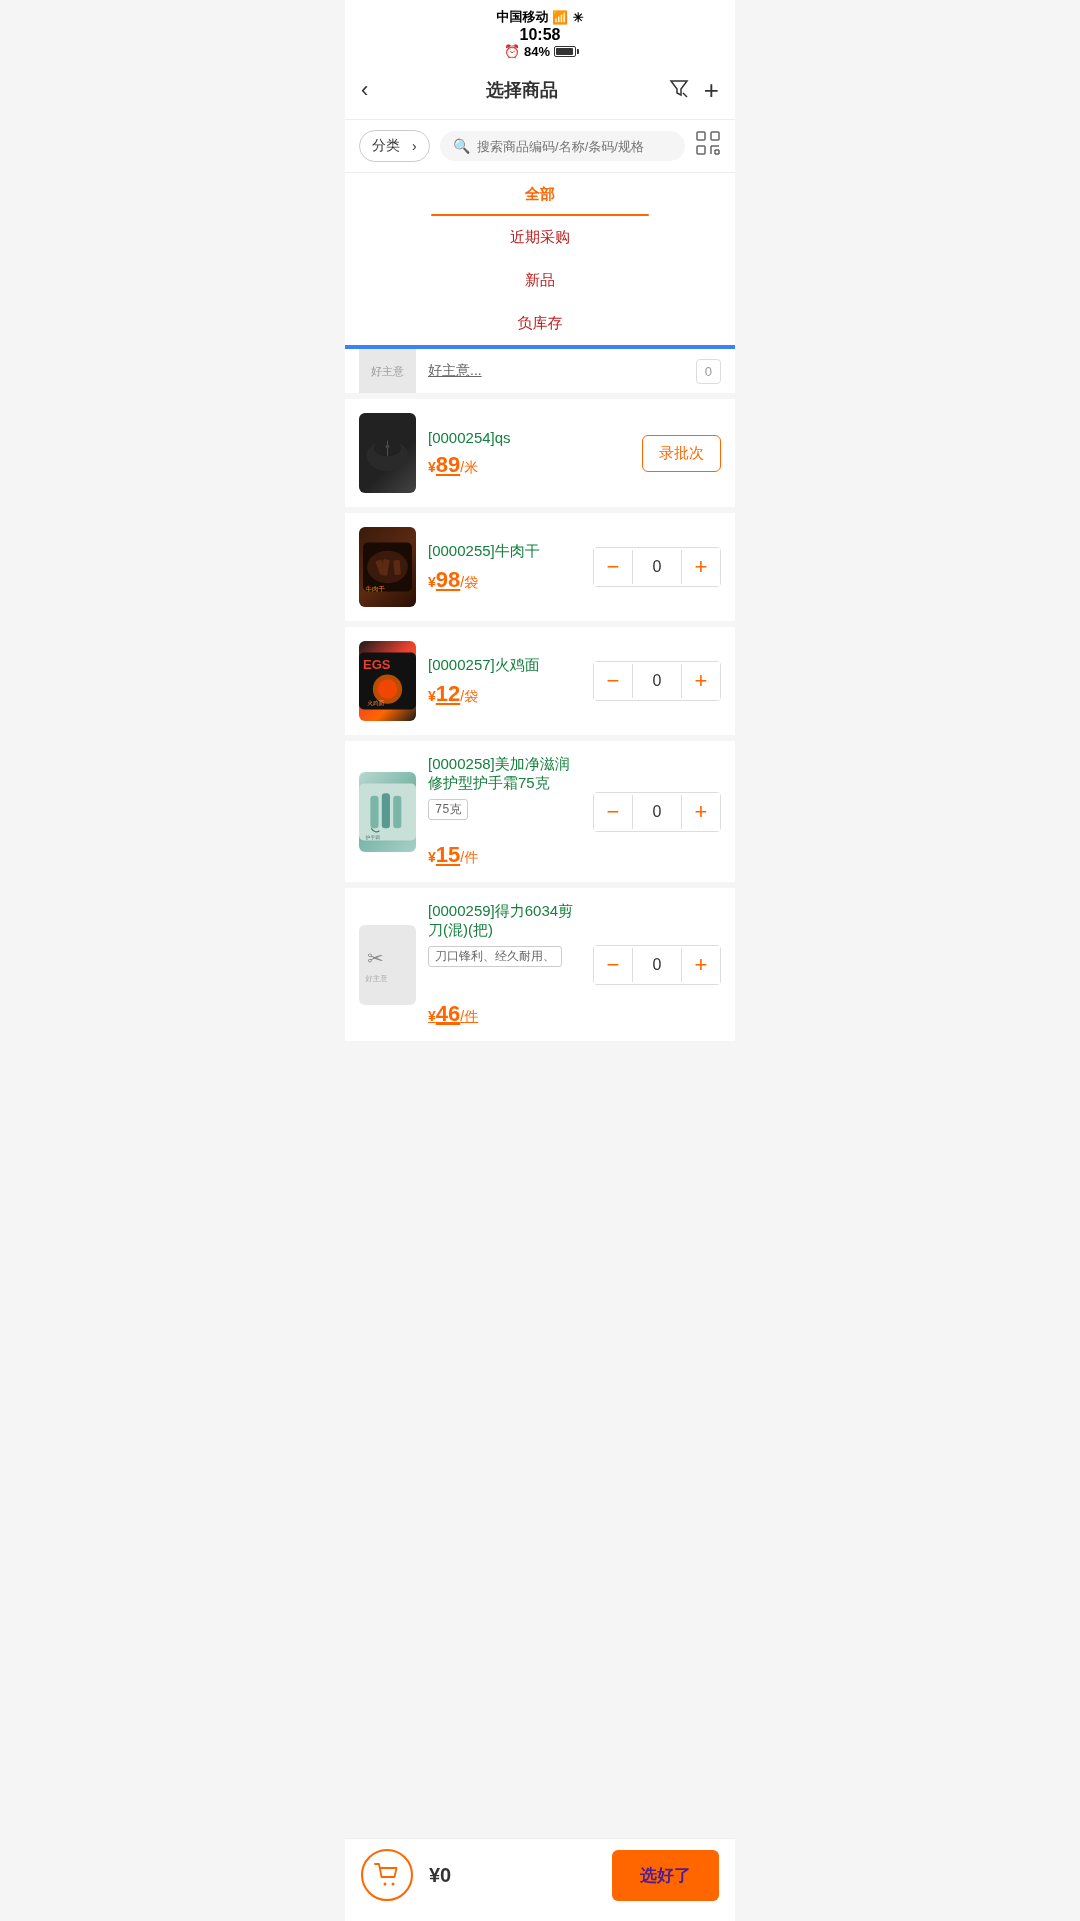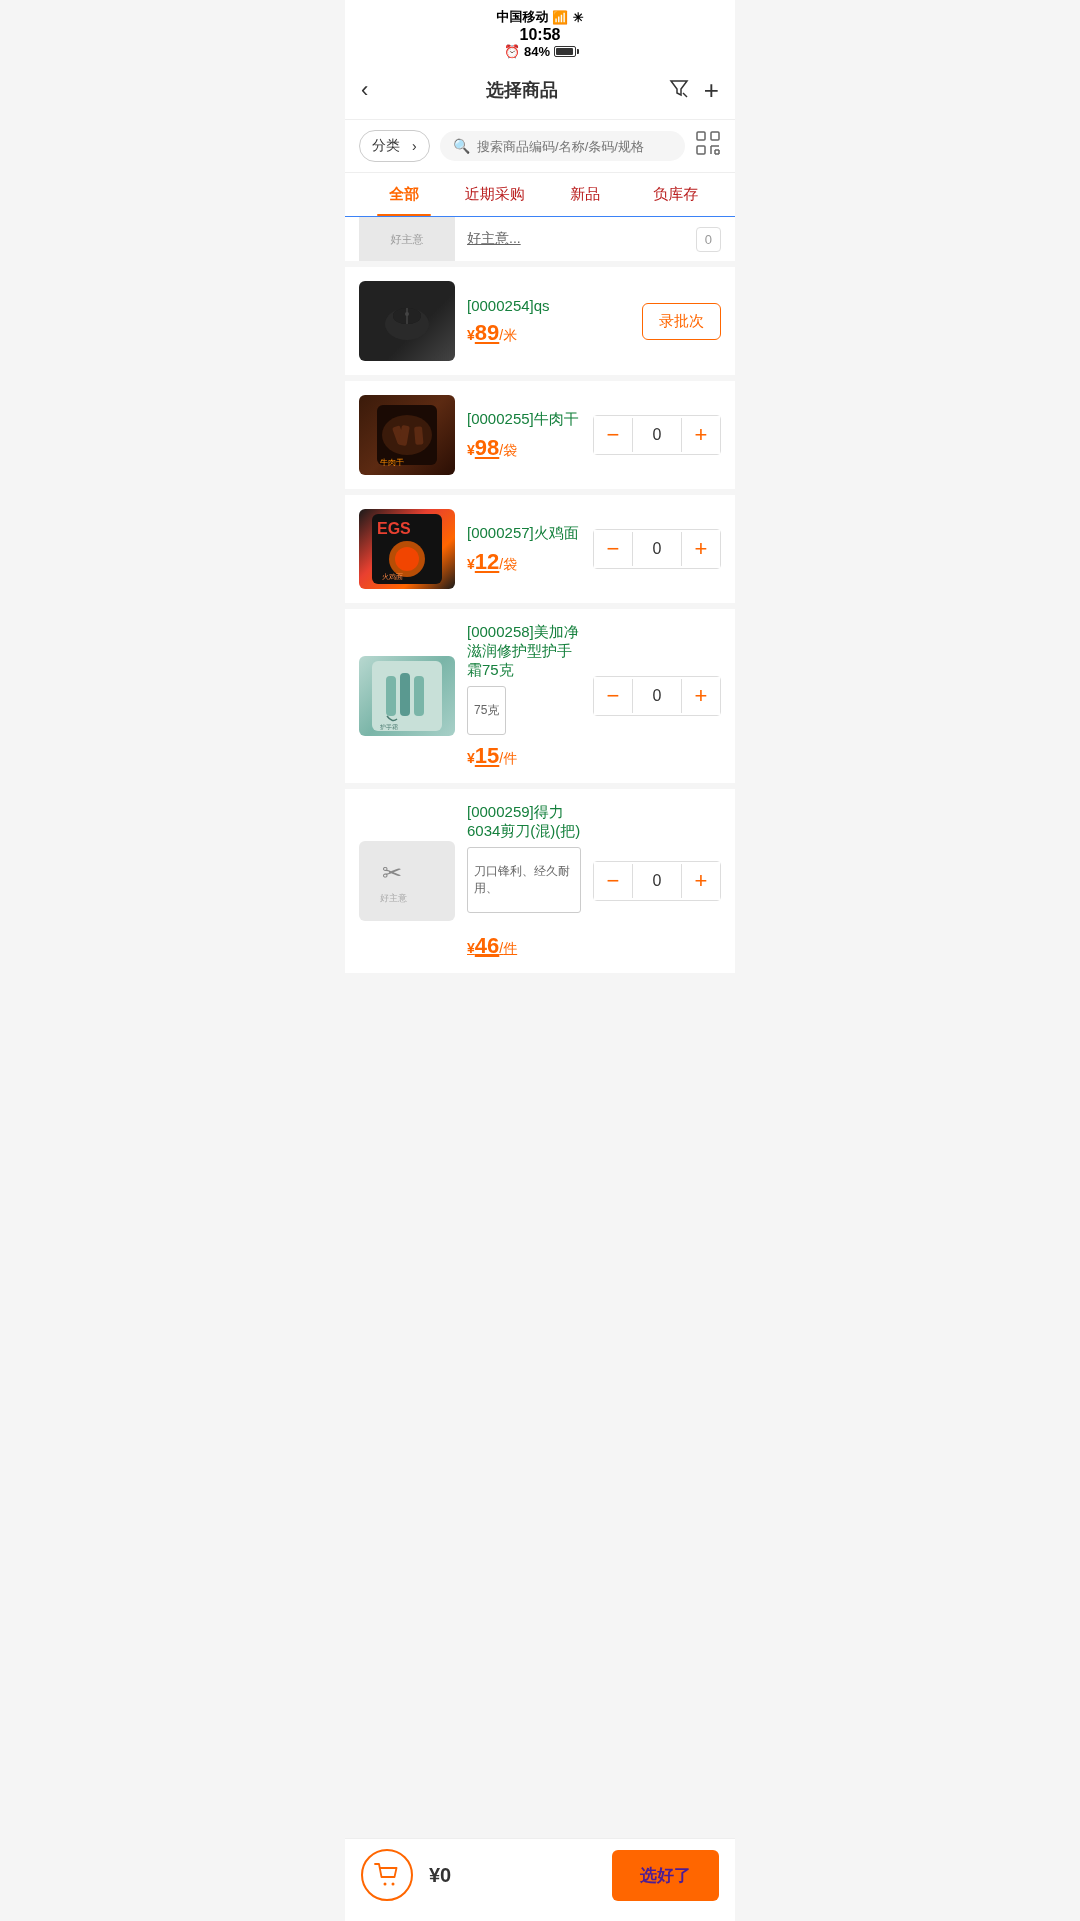--- a/index.html
+++ b/index.html
@@ -126,21 +126,22 @@
       color: #666;
       cursor: pointer;
     }
 
     
     .filter-tabs {
       background: #fff;
       display: flex;
       padding: 0 14px;
       gap: 0;
-      border-bottom: 1px solid #3b82f6;
+      border-bottom: 4px solid #3b82f6;
+      flex-direction: column;
     }
     .filter-tab {
       flex: 1;
       text-align: center;
       padding: 12px 0;
       font-size: 15px;
       color: #b91c1c;
       cursor: pointer;
       position: relative;
     }
@@ -180,21 +181,21 @@
     .product-item {
       background: #fff;
       padding: 14px;
       display: flex;
       align-items: center;
       gap: 12px;
       border-bottom: 6px solid #f5f5f5;
       position: relative;
     }
     .product-thumb {
-      width: 96px; height: 80px;
+      width: 57px; height: 80px;
       background: #f0f0f0;
       border-radius: 6px;
       flex-shrink: 0;
       overflow: hidden;
       display: flex;
       align-items: center;
       justify-content: center;
       position: relative;
     }
     .thumb-placeholder {
@@ -213,24 +214,25 @@
     .product-name {
       font-size: 15px;
       color: #15803d;
       margin-bottom: 6px;
       font-weight: 500;
     }
     .product-tag {
       display: inline-block;
       border: 1px solid #ccc;
       border-radius: 3px;
-      padding: 15px 6px;
+      padding: 1px 6px;
       font-size: 12px;
       color: #666;
-      margin-bottom: 4px;
+      margin-bottom: 18px;
+      font-family: Liberation Mono, monospace;
     }
     .product-price {
       color: #f60;
       font-size: 14px;
     }
     .product-price .price-num {
       font-size: 22px;
       font-weight: 700;
       text-decoration: underline;
     }

